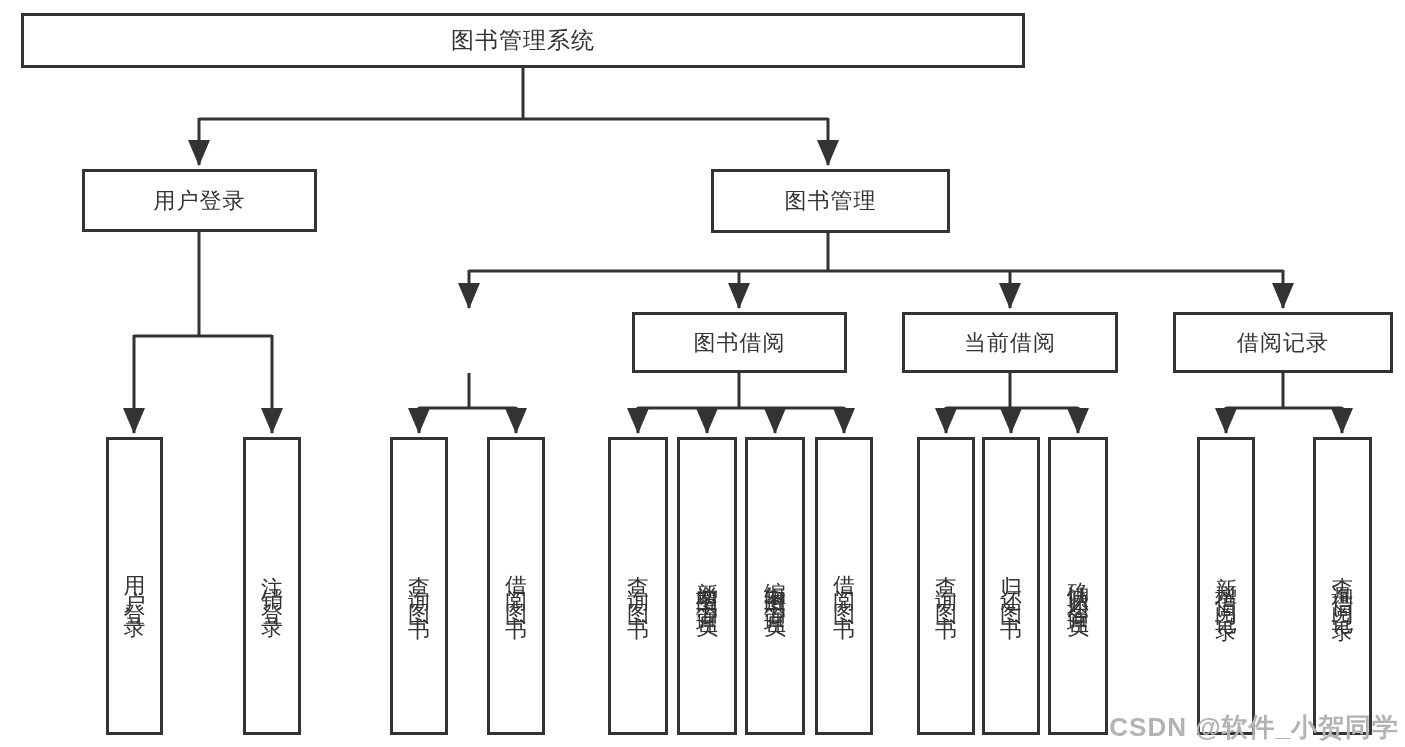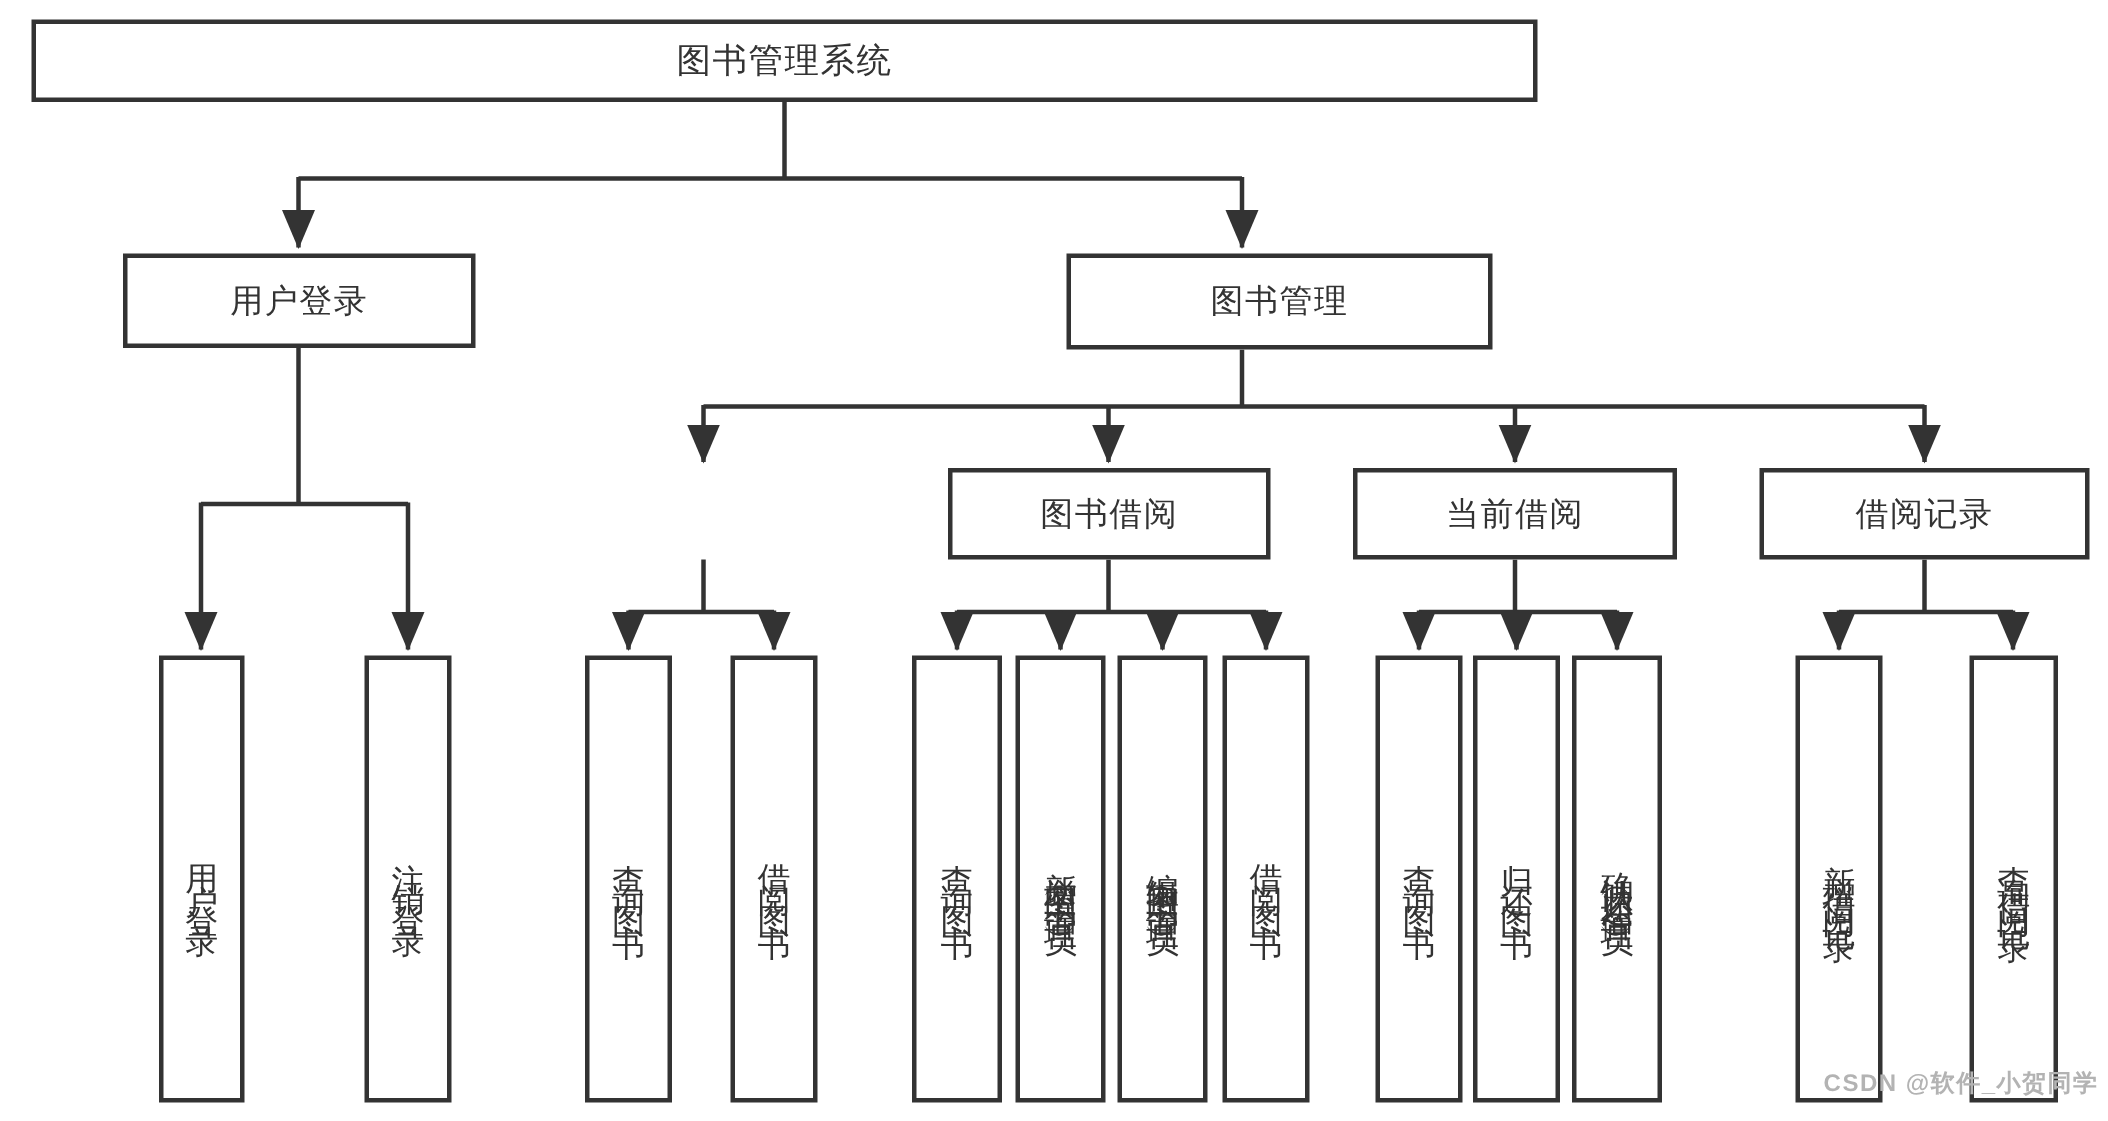--- a/index.html
+++ b/index.html
@@ -52,22 +52,22 @@
     font-size: 22px;
     line-height: 1;
     white-space: nowrap;
   }
   .v4 .vtext { letter-spacing: 14px; }
   .v6 .vtext { letter-spacing: 9px; }
   .v9 .vtext { letter-spacing: 5px; }
   .watermark {
     position: absolute;
     right: 6px;
-    bottom: 14px;
-    font-size: 16px;
+    bottom: 2px;
+    font-size: 26px;
     font-weight: bold;
     color: #b3b3b3;
     letter-spacing: 1px;
     z-index: 2;
     white-space: nowrap;
   }
 </style>
 </head>
 <body>
 
@@ -135,21 +135,21 @@
     </g>
   </svg>
 
   <div class="node h-node root-node" style="left:21px; top:13px; width:1004px; height:55px;">
     <span>图书管理系统</span>
   </div>
 
   <div class="node h-node" style="left:82px; top:169px; width:235px; height:63px;">
     <span>用户登录</span>
   </div>
-  <div class="node h-node" style="left:711px; top:169px; width:284px; height:64px;">
+  <div class="node h-node" style="left:711px; top:169px; width:239px; height:64px;">
     <span>图书管理</span>
   </div>
 
   <div class="node h-node" style="left:632px; top:312px; width:215px; height:61px;">
     <span>图书借阅</span>
   </div>
   <div class="node h-node" style="left:902px; top:312px; width:216px; height:61px;">
     <span>当前借阅</span>
   </div>
   <div class="node h-node" style="left:1173px; top:312px; width:220px; height:61px;">

